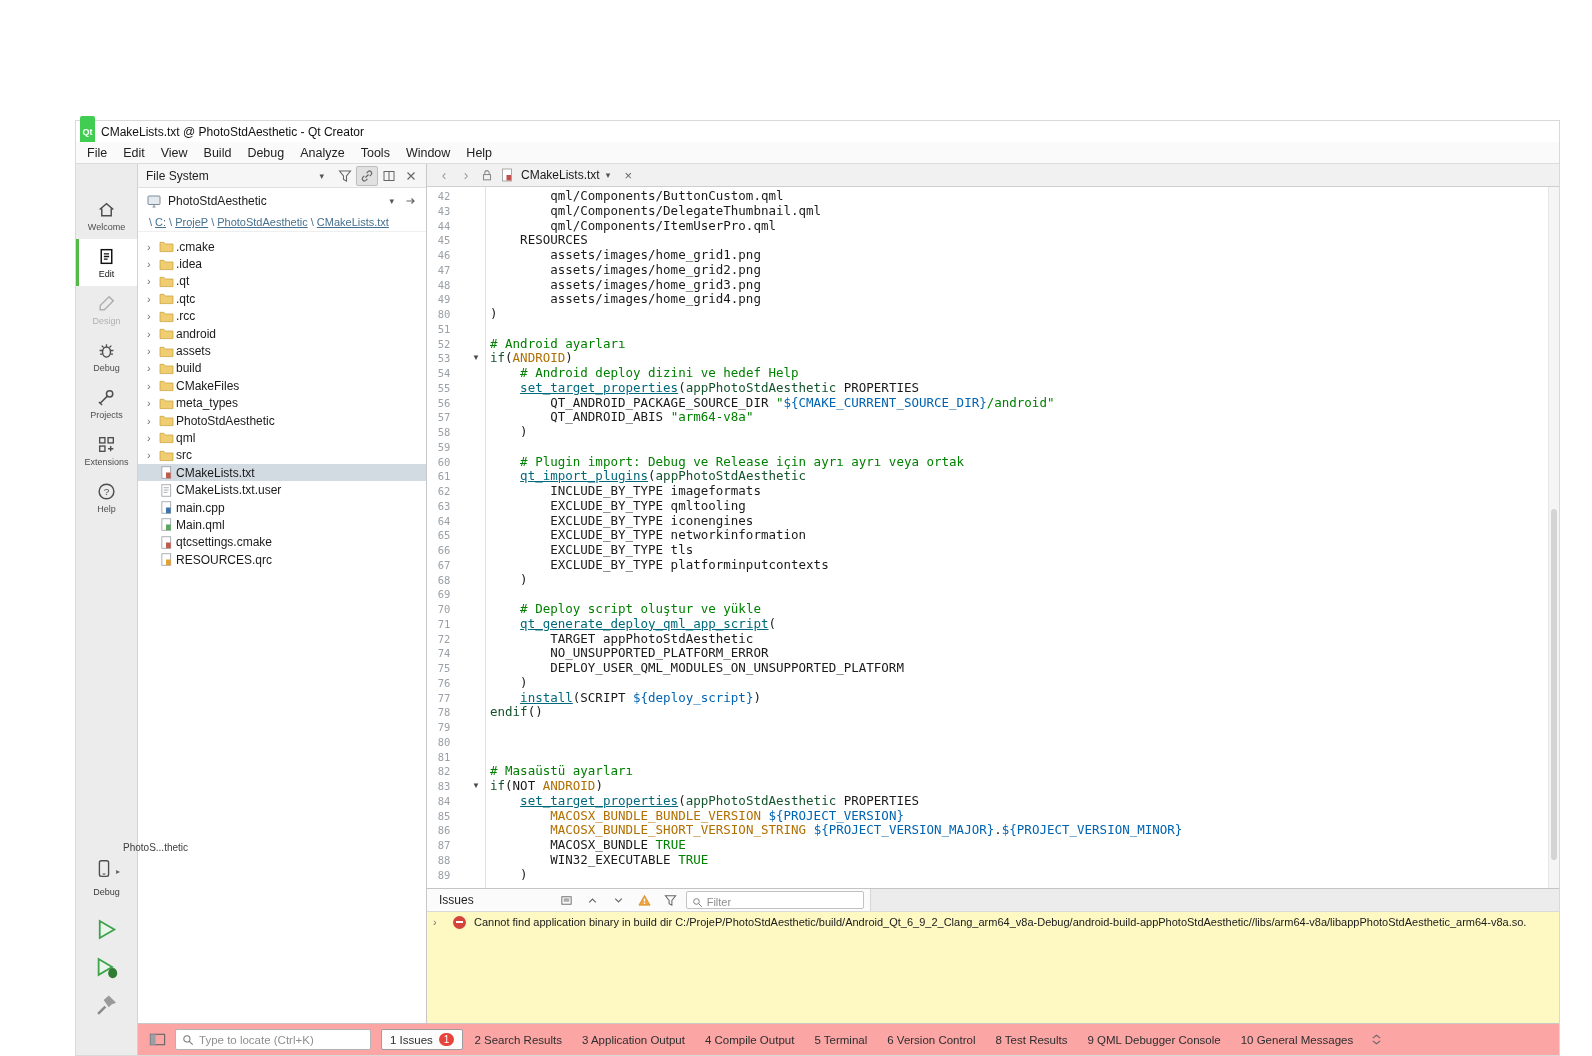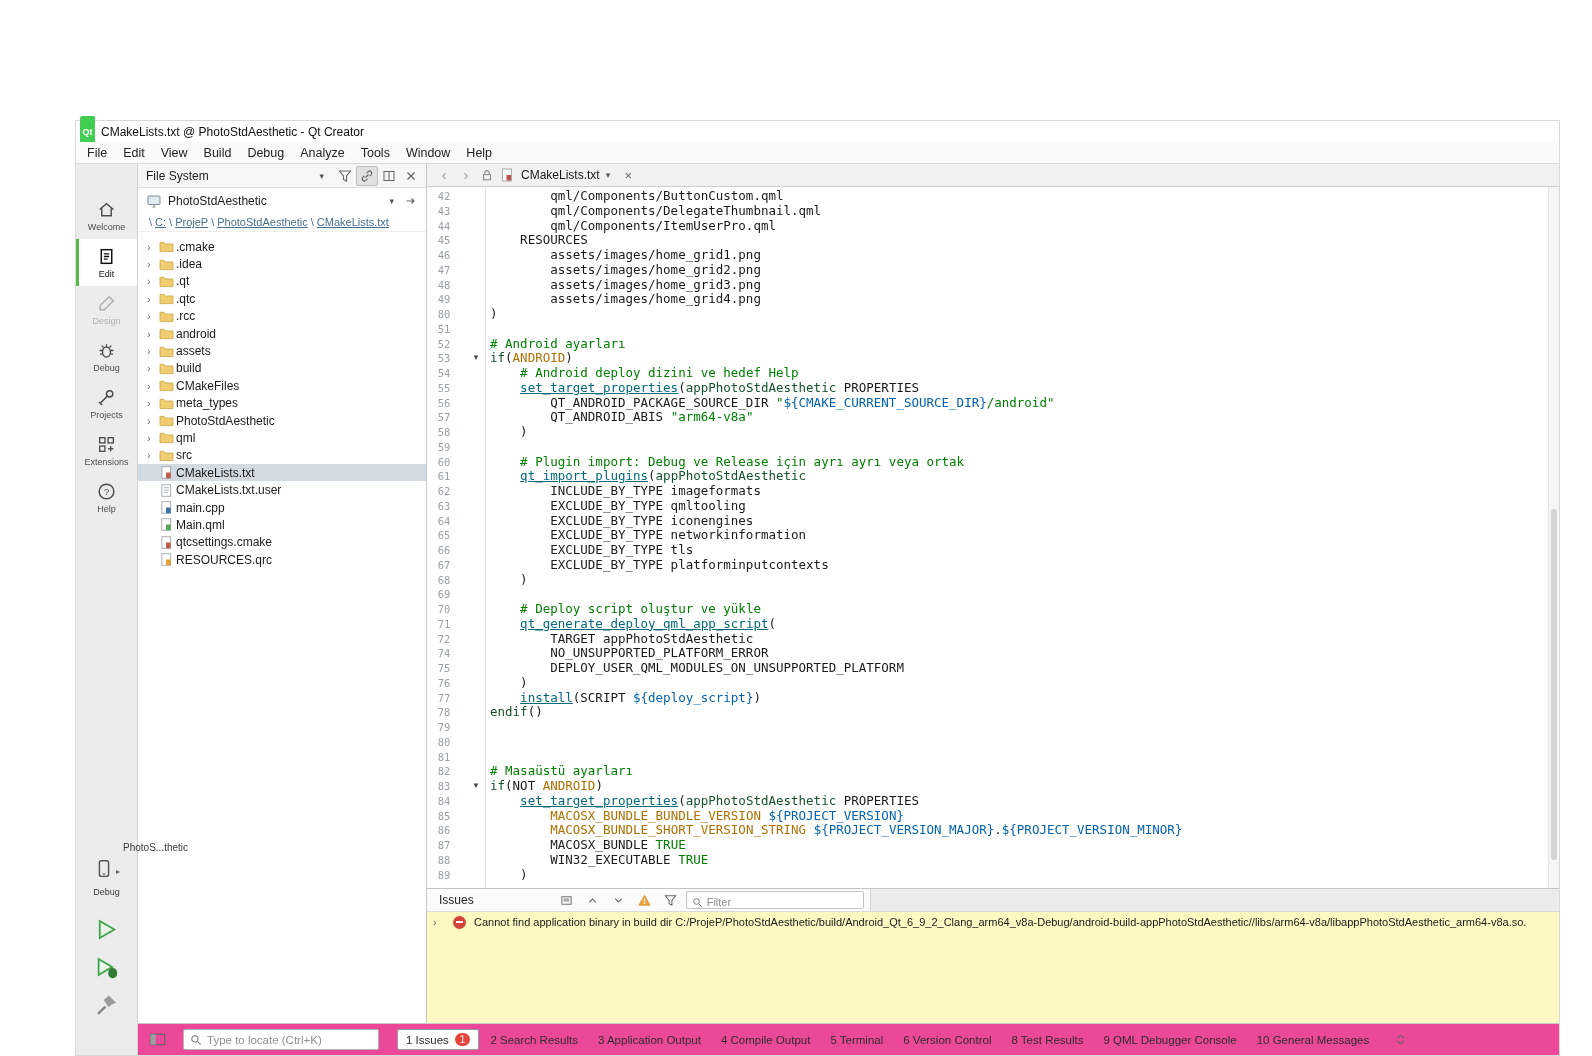--- a/index.html
+++ b/index.html
@@ -103,21 +103,21 @@
   .filter-box svg { width:11px; height:11px; }
   .filter-box input { border:0; outline:0; background:transparent; font:11px "Liberation Sans",sans-serif; color:#333; width:110px; }
   .filter-box input::placeholder { color:#8f8f8f; }
   .issue-row { height:20px; display:flex; align-items:center; padding-left:6px; gap:8px; overflow:hidden; }
   .issue-expander { font-size:11px; color:#707070; width:12px; }
   .error-icon { width:13px; height:13px; flex:0 0 13px; border-radius:50%; background:#d5443c; position:relative; }
   .error-icon::after { content:''; position:absolute; left:3px; right:3px; top:5.5px; height:2px; background:#fff; }
   .issue-text { font-size:11px; color:#1a1a1a; white-space:nowrap; }
 
   
-  .bottom-bar { height:32px; flex:0 0 32px; background:#ec4899; border-top:1px solid #c8c8c8; display:flex; align-items:center; padding-left:7px;gap:8px; }
+  .bottom-bar { height:32px; flex:0 0 32px; background:#fca5a5; border-top:1px solid #c8c8c8; display:flex; align-items:center; padding-left:7px; }
   .bb-icon { width:24px; display:inline-flex; justify-content:center; }
   .bb-icon svg { width:17px; height:15px; }
   .locator { display:flex; align-items:center; gap:5px; width:196px; height:21px; background:#fff; border:1px solid #b4b4b4; border-radius:2px; padding:0 6px; margin-left:6px; }
   .locator svg { width:12px; height:12px; }
   .locator input { border:0; outline:0; background:transparent; font:11.5px "Liberation Sans",sans-serif; color:#333; width:160px; }
   .locator input::placeholder { color:#8f8f8f; }
   .pane-buttons { display:flex; align-items:center; margin-left:10px; }
   .pane-btn { display:flex; align-items:center; padding:3px 8px; font-size:11.5px; color:#2e2e2e; border:1px solid transparent; border-radius:2px; margin-right:2px; white-space:nowrap; }
   .pane-btn.active { background:#fcfcfc; border-color:#9d9d9d; }
   .pane-badge { margin-left:6px; background:#e8433a; color:#fff; font-size:10px; line-height:13px; padding:0 5px; border-radius:8px; }

